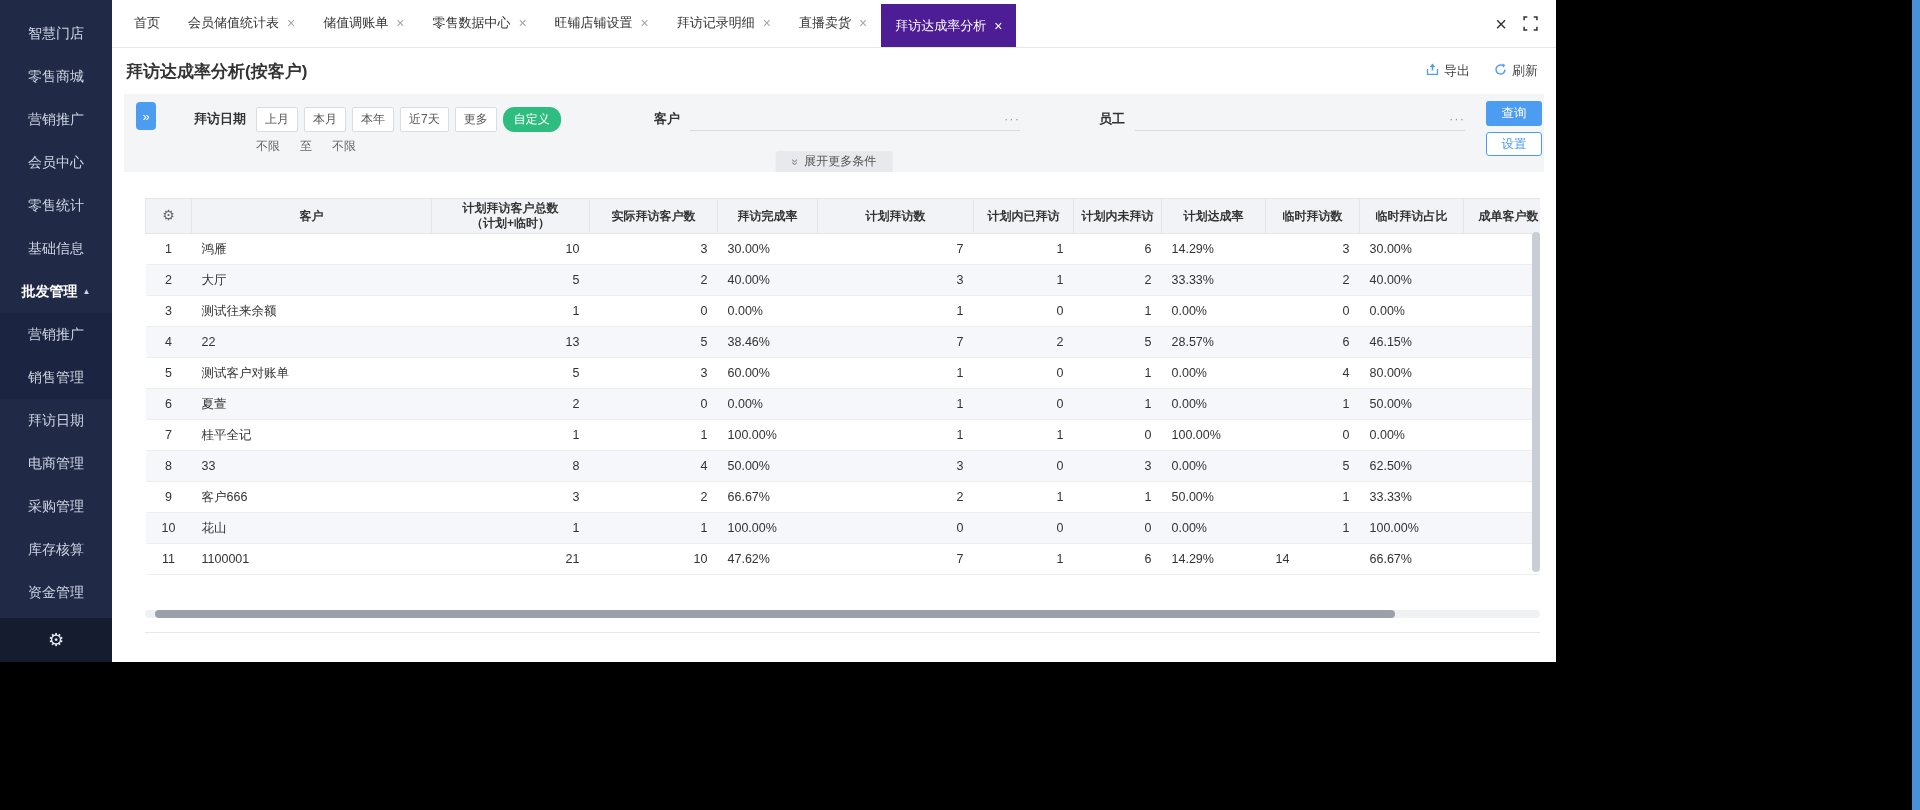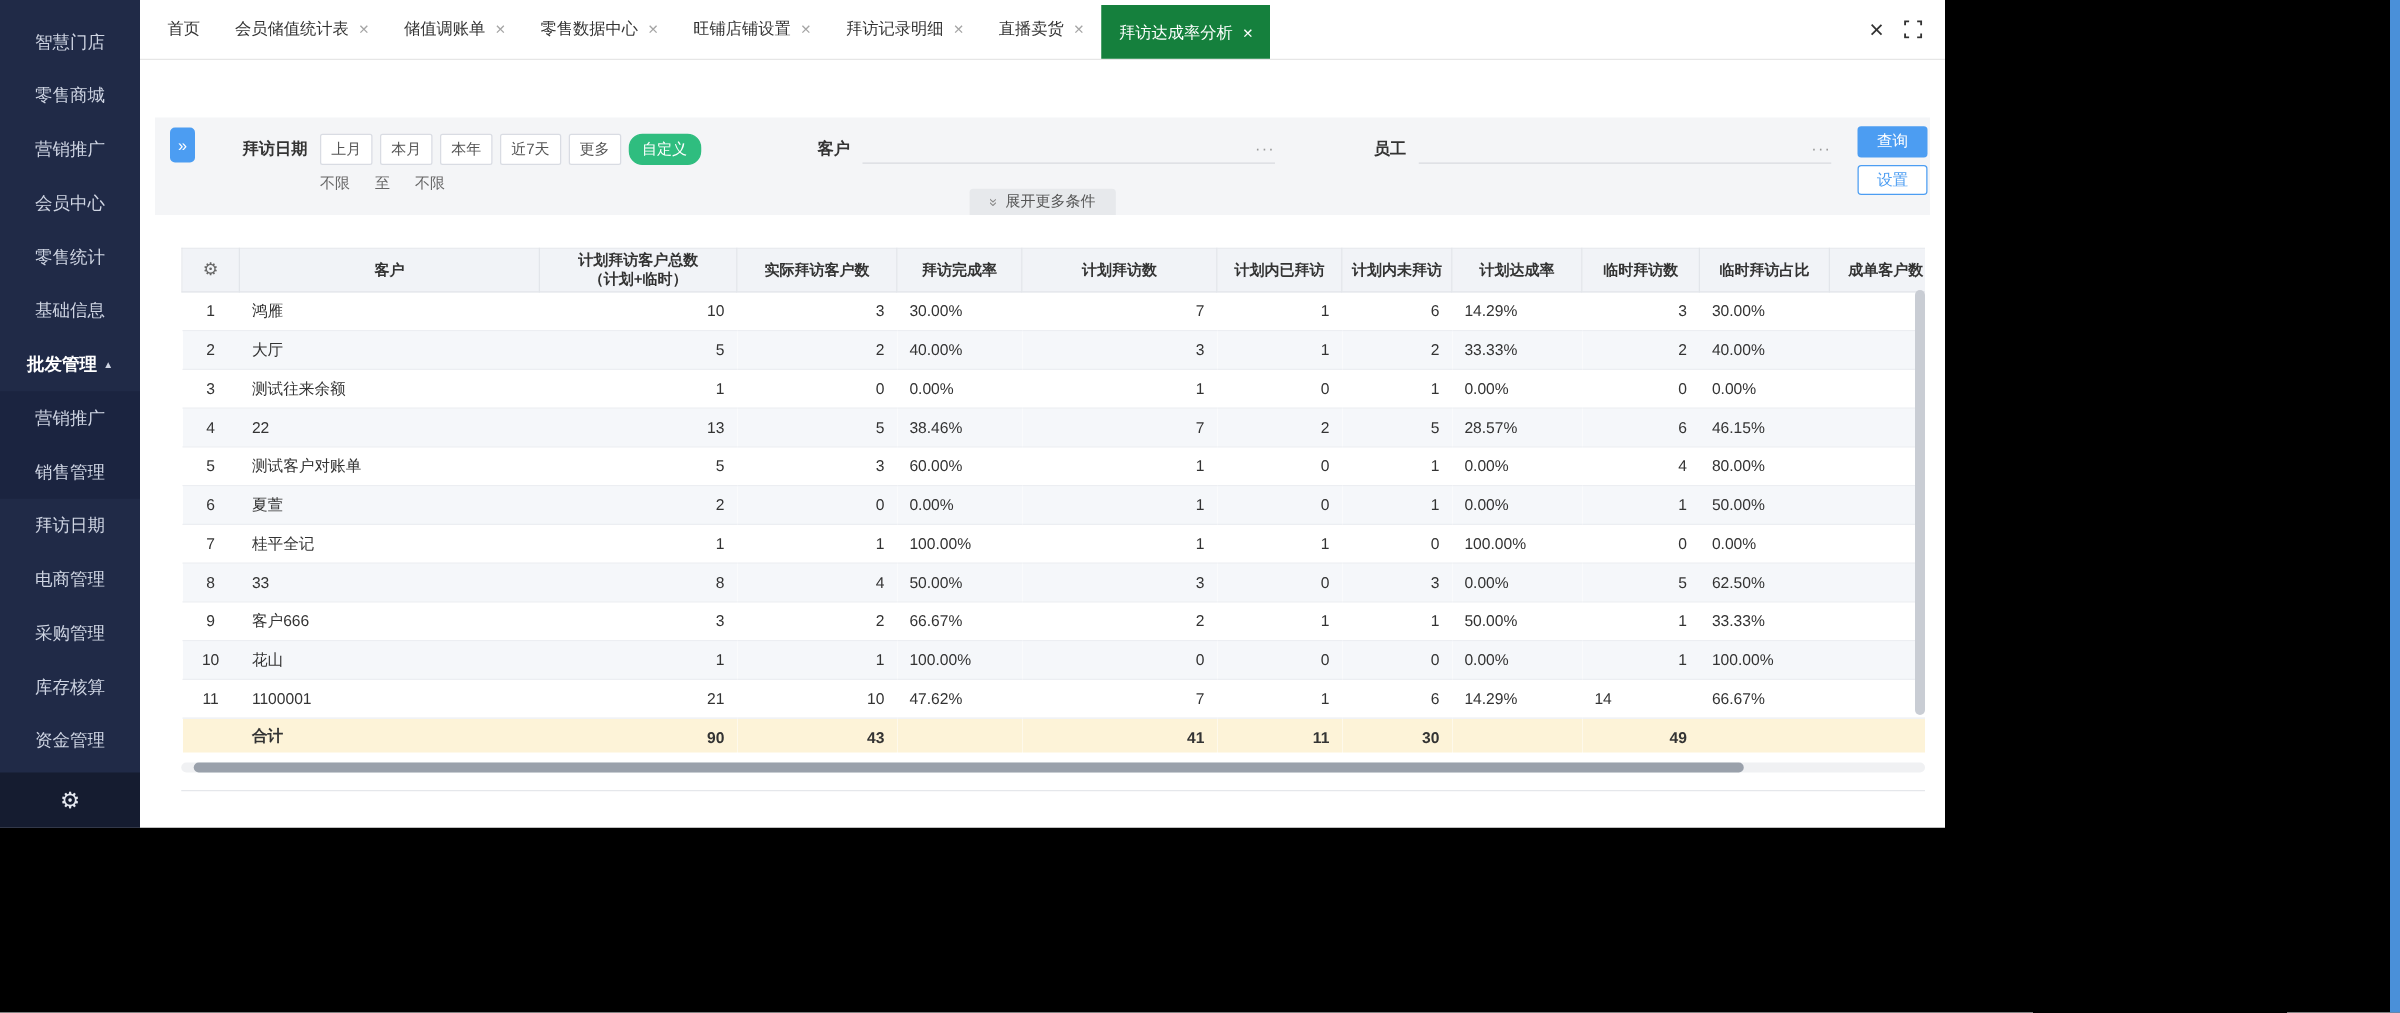--- a/index.html
+++ b/index.html
@@ -26,21 +26,21 @@
 
   
   .main { flex:1; position:relative; background:#fff; min-width:0; }
 
   .tabbar { position:absolute; left:0; top:0; right:0; height:48px; background:#fff;
             border-bottom:1px solid #e6e6e6; display:flex; justify-content:space-between; }
   .tabs { display:flex; align-items:flex-end; padding-left:8px; }
   .tab { height:48px; display:flex; align-items:center; gap:8px; padding:0 14px;
          font-size:13px; color:#333; cursor:pointer; white-space:nowrap; }
   .tab .tab-close { color:#a5a5a5; font-size:14px; line-height:1; }
-  .tab.active { height:43px; background:#15803d; color:#fff; }
+  .tab.active { height:43px; background:#4c1d95; color:#fff; }
   .tab.active .tab-close { color:#fff; }
   .tabbar-actions { display:flex; align-items:center; gap:16px; padding-right:18px; }
   .win-close { font-size:20px; color:#333; line-height:1; cursor:pointer; }
   .fullscreen { display:flex; cursor:pointer; }
 
   .page-header { position:absolute; left:0; top:48px; right:0; height:46px; background:#fff;
                  display:flex; align-items:center; justify-content:space-between; padding:0 18px 0 14px; }
   .page-title { font-size:17px; font-weight:bold; color:#333; }
   .header-actions { display:flex; align-items:center; gap:24px; font-size:13px; color:#444; }
   .hlink { display:flex; align-items:center; gap:5px; cursor:pointer; }
@@ -183,20 +183,43 @@
       <div class="tabbar-actions">
         <span class="win-close">×</span>
         <span class="fullscreen">
           <svg width="15" height="15" viewBox="0 0 14 14" fill="none" stroke="#333" stroke-width="1.4">
             <path d="M1 4 V1 H4 M10 1 H13 V4 M13 10 V13 H10 M4 13 H1 V10"></path>
           </svg>
         </span>
       </div>
     </div>
 
+    <div class="page-header">
+      <h1 class="page-title">拜访达成率分析(按客户)</h1>
+      <div class="header-actions">
+        <span class="hlink">
+          <span>
+            <svg width="13" height="13" viewBox="0 0 13 13">
+              <path d="M6.5 0.5 L9.2 4 H7.3 V7.5 H5.7 V4 H3.8 Z" fill="#4c9df2"></path>
+              <path d="M1.5 6 V11.3 H11.5 V6" fill="none" stroke="#4c9df2" stroke-width="1.3"></path>
+            </svg>
+          </span>
+          <span>导出</span>
+        </span>
+        <span class="hlink">
+          <span>
+            <svg width="13" height="13" viewBox="0 0 13 13">
+              <path d="M11 6.5 A4.5 4.5 0 1 1 8.6 2.5" fill="none" stroke="#4c9df2" stroke-width="1.4"></path>
+              <path d="M7.9 0.6 L11.4 1.9 L9.1 4.8 Z" fill="#4c9df2"></path>
+            </svg>
+          </span>
+          <span>刷新</span>
+        </span>
+      </div>
+    </div>
 
     <div class="filter-band">
       <button class="collapse-btn">»</button>
 
       <div class="fdate">
         <span class="flabel">拜访日期</span>
         <div>
           <div class="qrow" id="quick-btns">
               <button class="qbtn">上月</button>
               <button class="qbtn">本月</button>
@@ -421,34 +444,20 @@
               <td style="text-align: right;">10</td>
               <td style="text-align: left;">47.62%</td>
               <td style="text-align: right;">7</td>
               <td style="text-align: right;">1</td>
               <td style="text-align: right;">6</td>
               <td style="text-align: left;">14.29%</td>
               <td style="">14</td>
               <td style="text-align: left;">66.67%</td>
               <td style="text-align: right;"></td>
             </tr>
-            <tr class="total">
-              <td style="text-align: center;"></td>
-              <td style="text-align: left;">合计</td>
-              <td style="text-align: right;">90</td>
-              <td style="text-align: right;">43</td>
-              <td style="text-align: left;"></td>
-              <td style="text-align: right;">41</td>
-              <td style="text-align: right;">11</td>
-              <td style="text-align: right;">30</td>
-              <td style="text-align: left;"></td>
-              <td style="text-align: right;">49</td>
-              <td style="text-align: left;"></td>
-              <td style="text-align: right;"></td>
-            </tr>
           </tbody>
         </table>
       <div class="vscroll"></div>
     </div>
     <div class="hscroll">
       <div class="hthumb"></div>
     </div>
     <div class="grid-bottom-line"></div>
 
   </div>

